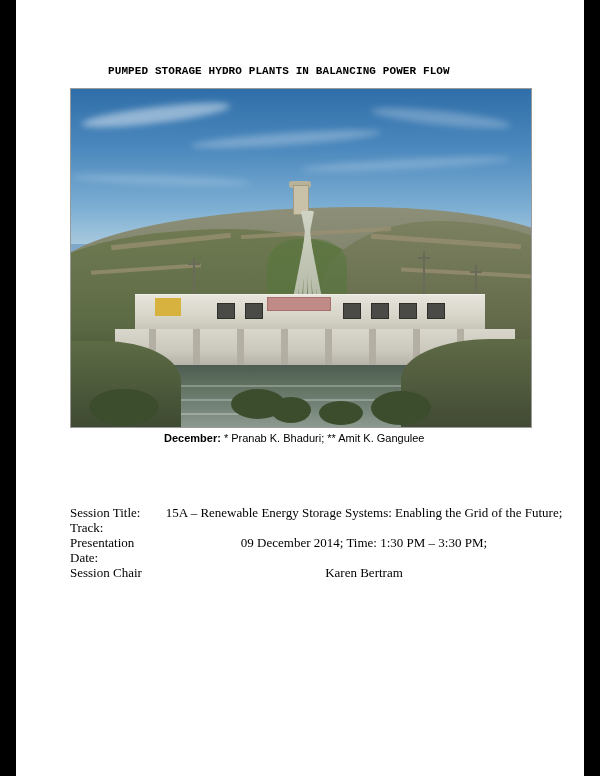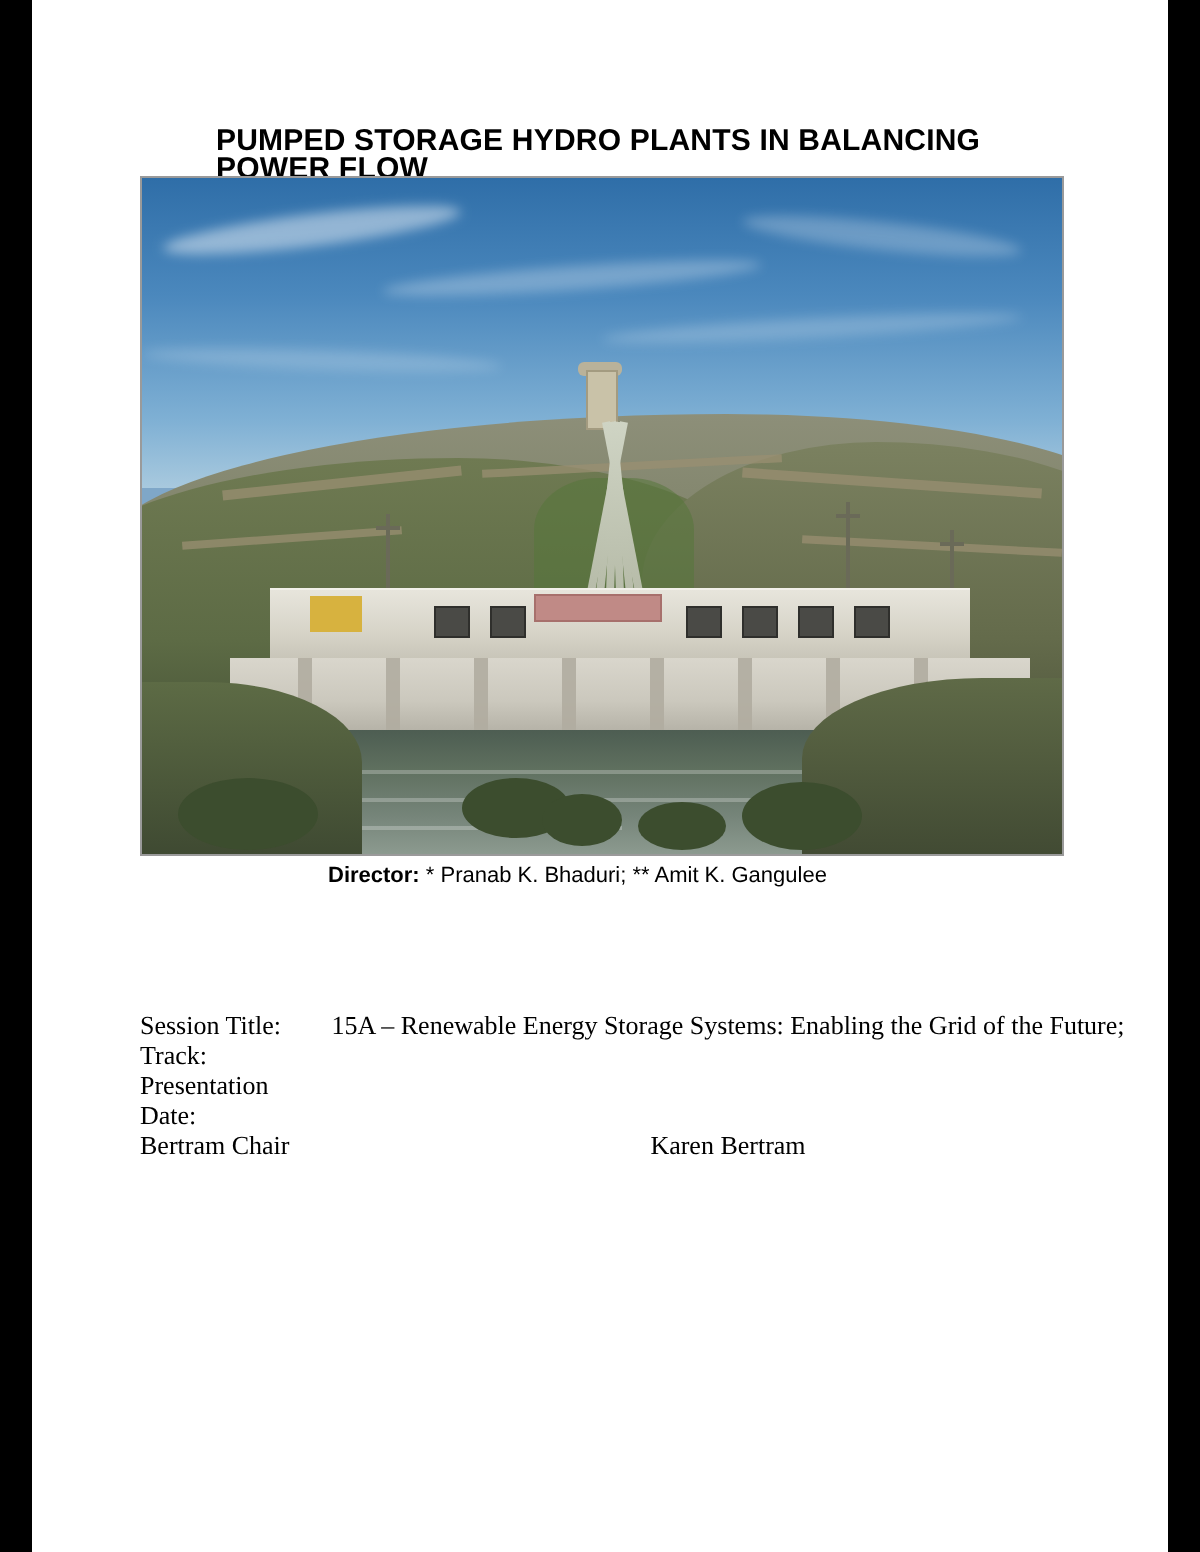--- a/index.html
+++ b/index.html
@@ -26,22 +26,22 @@
     left: 0;
     top: 0;
     width: 568px;
     height: 776px;
   }
   .doc-title {
     position: absolute;
     left: 92px;
     top: 64px;
     width: 400px;
-    font-family: Liberation Sans, sans-serif;
-    font-size: 15px;
+    font-family: Liberation Mono, monospace;
+    font-size: 11px;
     font-weight: bold;
     color: #000000;
     letter-spacing: 0.1px;
     line-height: 14px;
   }
   
   .photo-frame {
     position: absolute;
     left: 54px;
     top: 88px;
@@ -327,36 +327,37 @@
       <div class="ph-shore-r"></div>
 
       <div class="ph-bush" style="left:160px; top:300px; width:54px; height:30px;"></div>
       <div class="ph-bush" style="left:200px; top:308px; width:40px; height:26px;"></div>
       <div class="ph-bush" style="left:248px; top:312px; width:44px; height:24px;"></div>
       <div class="ph-bush" style="left:300px; top:302px; width:60px; height:34px;"></div>
       <div class="ph-bush" style="left:18px; top:300px; width:70px; height:36px;"></div>
     </div>
 
     <div class="authors">
-      <b>Director:</b><span> * Pranab K. Bhaduri; ** Amit K. Gangulee</span>
+      <b>December:</b><span> * Pranab K. Bhaduri; ** Amit K. Gangulee</span>
     </div>
 
     <div class="session-block">
       <div class="session-row">
         <div class="session-label">Session Title:</div>
         <div class="session-value">15A – Renewable Energy Storage Systems: Enabling the Grid of the Future;</div>
       </div>
       <div class="session-row">
         <div class="session-label">Track:</div>
       </div>
       <div class="session-row full">
         <div class="session-label">Presentation Date:</div>
+        <div class="session-value">09 December 2014; Time: 1:30 PM – 3:30 PM;</div>
       </div>
       <div class="session-row">
-        <div class="session-label">Bertram Chair</div>
+        <div class="session-label">Session Chair</div>
         <div class="session-value">Karen Bertram</div>
       </div>
       <div class="session-row">
         <div class="session-label"></div>
       </div>
     </div>
 
 
   </div>
 </div>

